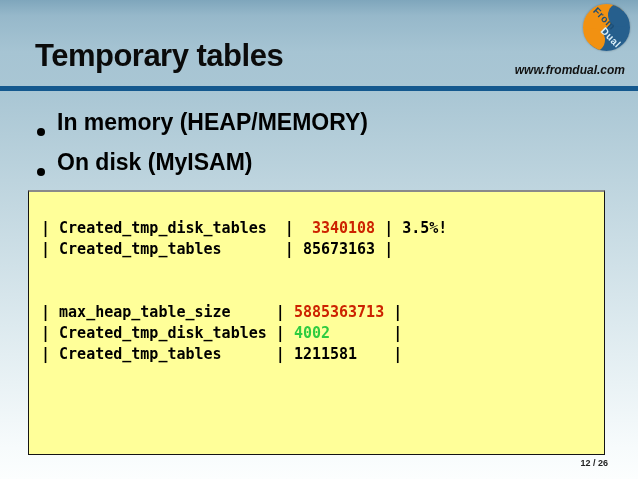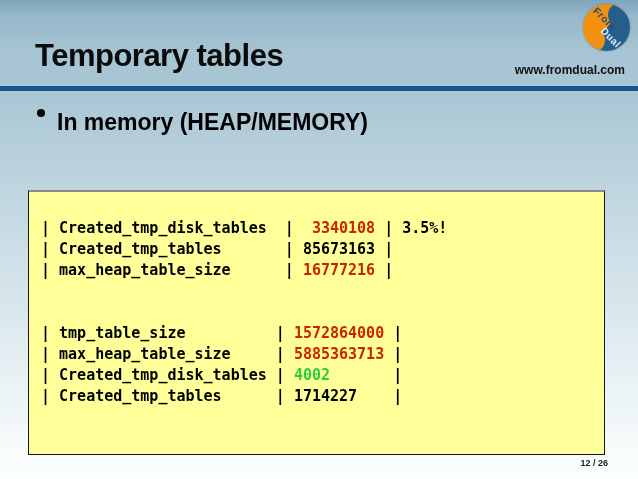--- a/index.html
+++ b/index.html
@@ -13,21 +13,21 @@
     position:absolute; left:0; top:0; width:638px; height:86px;
     background:linear-gradient(to bottom, #7fa6bc 0%, #96b8ca 18%, #a6c4d3 60%, #a9c6d4 100%);
   }
   .title {
     position:absolute; left:35px; top:38px;
     font-size:31px; font-weight:bold; color:#0b0b0b; letter-spacing:-0.5px;
     white-space:nowrap;
   }
   .website {
     position:absolute; right:13px; top:63px;
-    font-size:12px; font-weight:bold; color:#111;
+    font-size:12px; font-weight:bold; color:#111;font-style:italic;
   }
   
   .logo {
     position:absolute; right:8px; top:4px; width:47px; height:47px;
     border-radius:50%; overflow:hidden;
     background:linear-gradient(135deg, #f29111 0 50%, #265f8d 50% 100%);
     box-shadow:0 0 2px rgba(0,0,0,.35);
   }
   .logo::before {
     content:""; position:absolute; width:24px; height:24px; border-radius:50%;
@@ -48,21 +48,21 @@
     position:absolute; left:0; top:86px; width:638px; height:5px;
     background:#14588e;
   }
   
   .body {
     position:absolute; left:0; top:91px; width:638px; height:388px;
     background:linear-gradient(to bottom, #a9c6d4 0%, #c3d8e1 30%, #e3eef2 68%, #f7fbfc 92%, #fcfefe 100%);
   }
   .bullets { position:absolute; left:37px; top:18px; list-style:none; }
   .bullets li {
-    display:flex; align-items:flex-start; margin-bottom:13px;
+    display:flex; align-items:flex-end; margin-bottom:13px;
     font-size:23px; font-weight:bold; color:#000; line-height:27px;
   }
   .dot {
     width:8px; height:8px; border-radius:50%; background:#000;
     margin-right:12px; flex:0 0 auto;
   }
   
   .code-box {
     position:absolute; left:28px; top:99px; width:577px; height:265px;
     background:#ffff99;
@@ -100,35 +100,37 @@
 
   <div class="rule"></div>
 
   <div class="body">
 
     <ul class="bullets">
       <li>
         <span class="dot"></span>
         <span>In memory (HEAP/MEMORY)</span>
       </li>
+      <li>
+        <span class="dot"></span>
+        <span>On disk (MyISAM)</span>
+      </li>
     </ul>
 
     <div class="code-box">
 
       <div class="code-block">
         <div class="code-line"><span>| Created_tmp_disk_tables  |  </span><span class="red">3340108</span><span> | 3.5%!</span></div>
         <div class="code-line"><span>| Created_tmp_tables       | </span><span class="black">85673163</span><span> |</span></div>
-        <div class="code-line"><span>| max_heap_table_size      | </span><span class="red">16777216</span><span> |</span></div>
       </div>
 
       <div class="code-block second">
-        <div class="code-line"><span>| tmp_table_size          | </span><span class="red">1572864000</span><span> |</span></div>
         <div class="code-line"><span>| max_heap_table_size     | </span><span class="red">5885363713</span><span> |</span></div>
         <div class="code-line"><span>| Created_tmp_disk_tables | </span><span class="green">4002</span><span>       |</span></div>
-        <div class="code-line"><span>| Created_tmp_tables      | </span><span class="black">1714227</span><span>    |</span></div>
+        <div class="code-line"><span>| Created_tmp_tables      | </span><span class="black">1211581</span><span>    |</span></div>
       </div>
 
     </div>
   </div>
 
   <div class="page-num">12 / 26</div>
 
 </div>
 
 </body></html>

